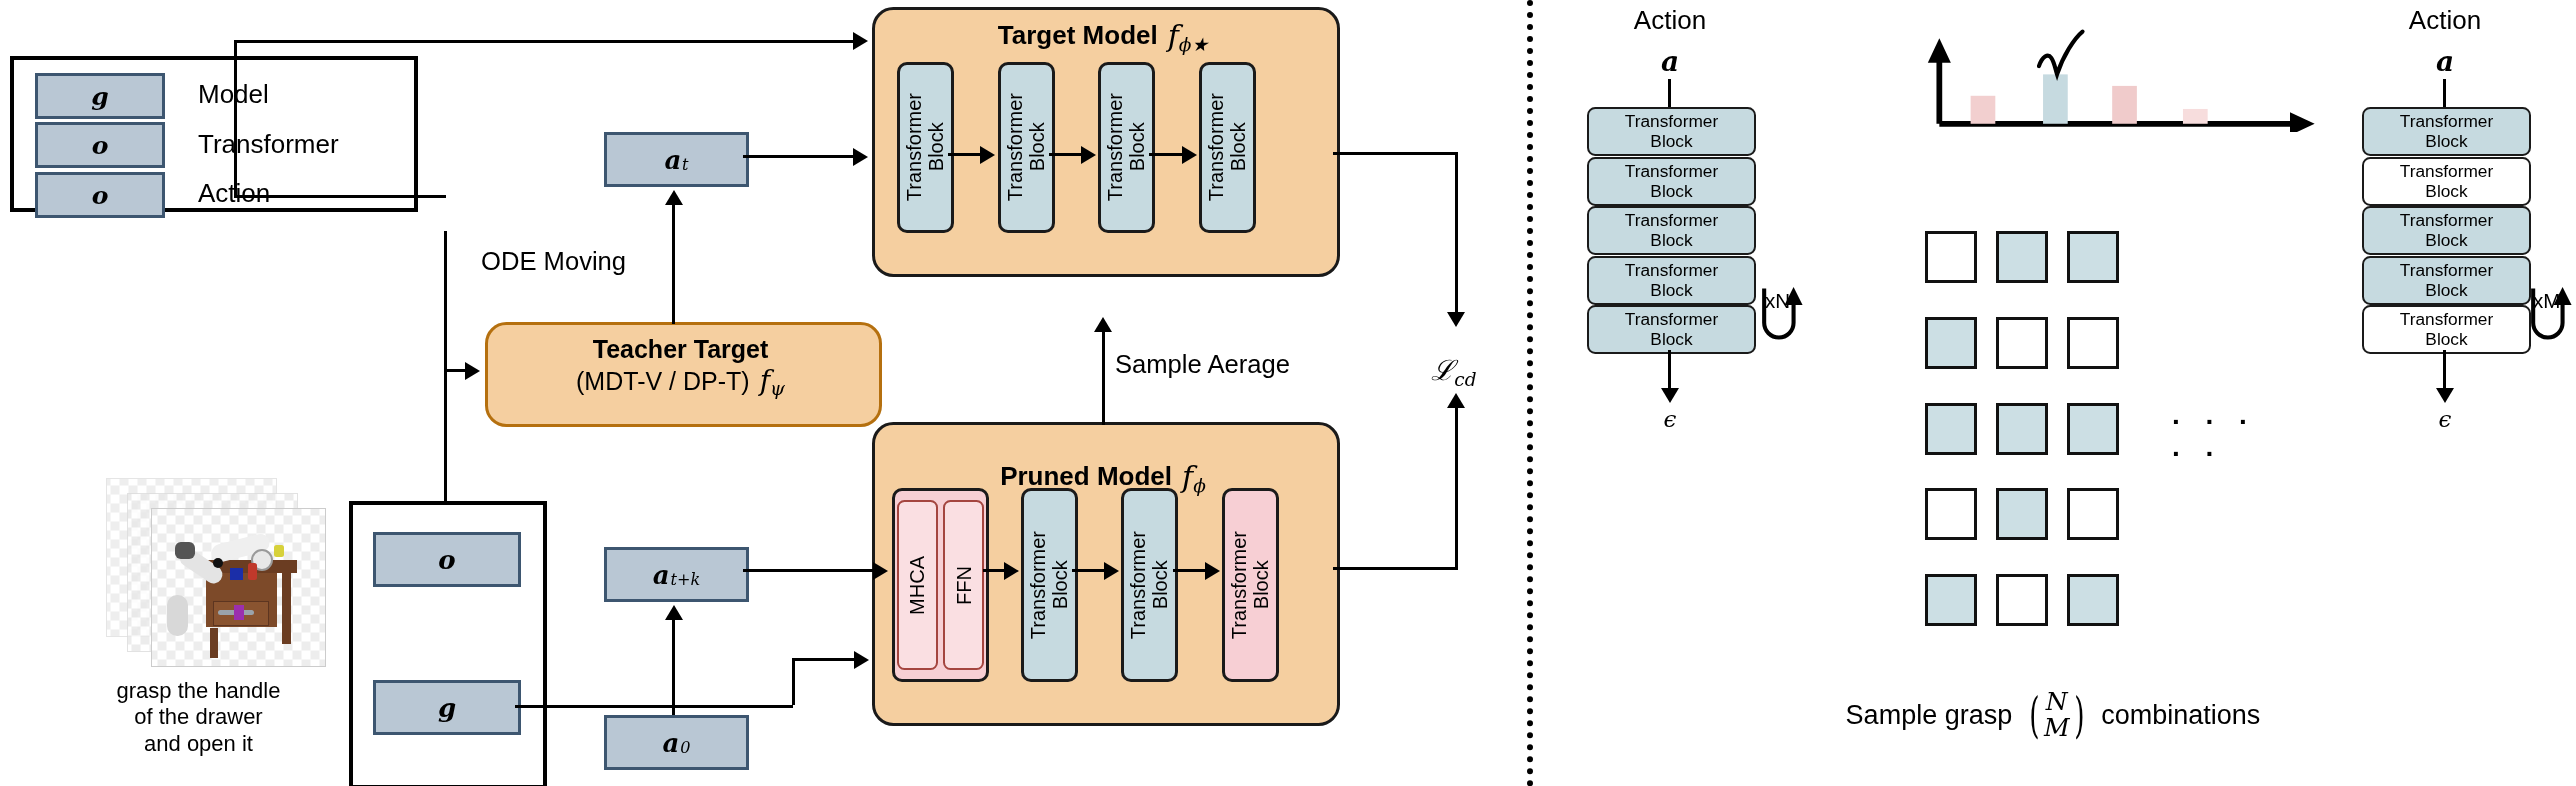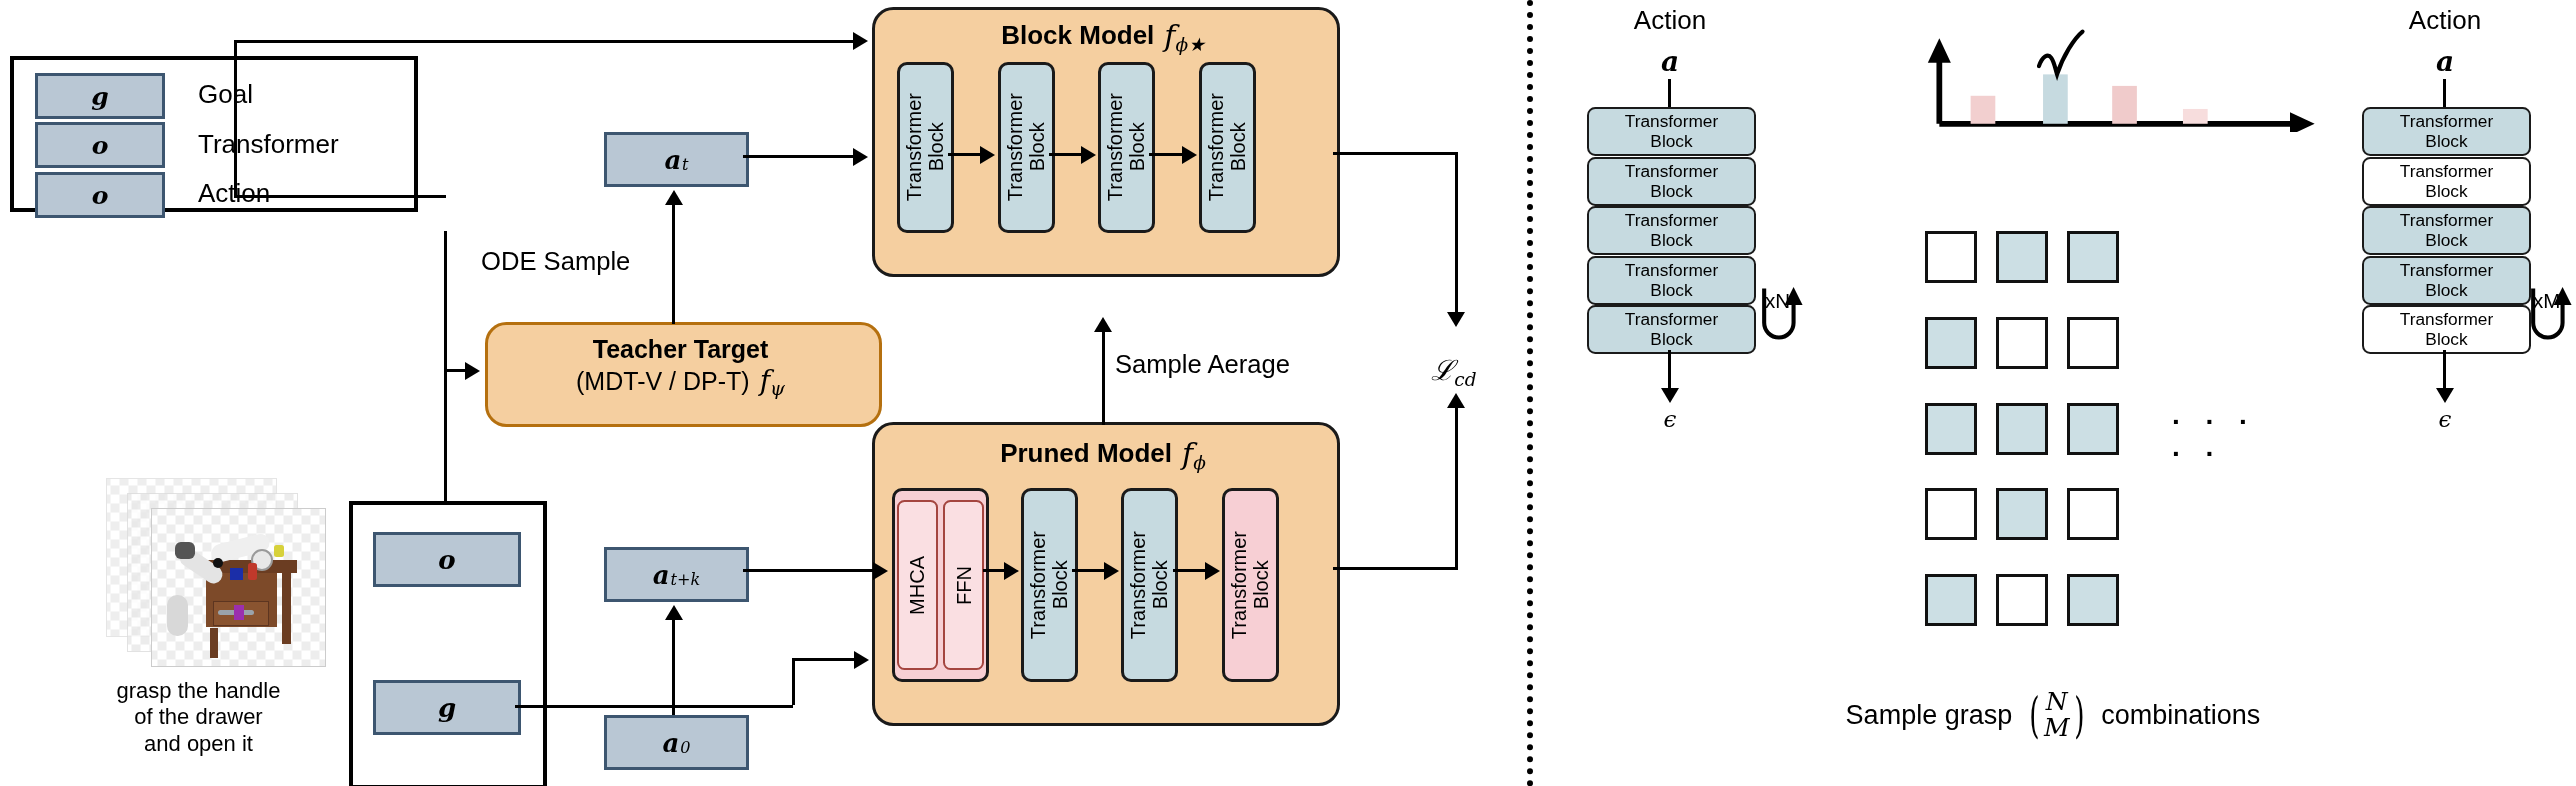--- a/index.html
+++ b/index.html
@@ -84,21 +84,21 @@
   }
 </style>
 </head>
 <body>
 
 <div class="abs framebox" style="left:10px;top:56px;width:400px;height:148px;"></div>
 
 <div class="abs tok" style="left:35px;top:73px;width:124px;height:40px;font-size:25px;">
   <span>g</span>
 </div>
-<div class="abs txt" style="left:198px;top:79px;font-size:26px;">Goal</div>
+<div class="abs txt" style="left:198px;top:79px;font-size:26px;">Model</div>
 
 <div class="abs tok" style="left:35px;top:122px;width:124px;height:40px;font-size:25px;">
   <span>o</span>
 </div>
 <div class="abs txt" style="left:198px;top:129px;font-size:26px;">Transformer</div>
 
 <div class="abs tok" style="left:35px;top:172px;width:124px;height:40px;font-size:25px;">
   <span>o</span>
 </div>
 <div class="abs txt" style="left:198px;top:178px;font-size:26px;">Action</div>
@@ -151,41 +151,41 @@
 <div class="abs tok" style="left:604px;top:547px;width:139px;height:49px;font-size:26px;">
   <span>a</span>
     <span class="sub">t+k</span>
 </div>
 
 <div class="abs tok" style="left:604px;top:715px;width:139px;height:49px;font-size:26px;">
   <span>a</span>
     <span class="sub">0</span>
 </div>
 
-<div class="abs txt" style="left:481px;top:247px;font-size:25.6px;">ODE Sample</div>
+<div class="abs txt" style="left:481px;top:247px;font-size:25.6px;">ODE Moving</div>
 <div class="abs ln vline" style="left:672px;top:204px;height:99px;"></div>
 <div class="abs arrowU" style="left:665px;top:190px;"></div>
 
 <div class="abs model teacher" style="left:485px;top:322px;width:391px;height:99px;"></div>
 <div class="abs model-title" style="left:495px;top:335px;width:371px;font-size:25px;flex-direction:column;gap:0;">
   <div style="display:flex;align-items:baseline;gap:8.2px;">
     <span>Teacher Target</span>
   </div>
   <div style="display:flex;align-items:baseline;gap:10px;">
     <span style="font-weight:400;">(MDT-V / DP-T)</span>
     <span class="mathi" style="font-size:28px;display:flex;align-items:baseline;">
       <span>f</span>
         <span style="font-size:.68em;transform:translateY(.28em);">ψ</span>
     </span>
   </div>
 </div>
 
 <div class="abs model" style="left:872px;top:6.6px;width:462px;height:264px;"></div>
 <div class="abs model-title" style="left:872px;top:18px;width:462px;font-size:26px;">
-  <span>Block Model</span>
+  <span>Target Model</span>
   <span class="mathi" style="font-size:30px;display:flex;align-items:baseline;">
     <span>f</span>
       <span style="font-size:.62em;transform:translateY(.28em);">ϕ★</span>
   </span>
 </div>
 
 <div class="abs tb" style="left:897px;top:62px;width:51px;height:165px;">
   <span class="lbl">Transformer
 Block</span>
 </div>
@@ -203,21 +203,21 @@
 </div>
 
 <div class="abs ln hline" style="left:948px;top:153px;width:34px;"></div>
 <div class="abs arrowR" style="left:980px;top:146px;"></div>
 <div class="abs ln hline" style="left:1049px;top:153px;width:34px;"></div>
 <div class="abs arrowR" style="left:1081px;top:146px;"></div>
 <div class="abs ln hline" style="left:1149px;top:153px;width:34px;"></div>
 <div class="abs arrowR" style="left:1182px;top:146px;"></div>
 
 <div class="abs model" style="left:872px;top:422px;width:462px;height:298px;"></div>
-<div class="abs model-title" style="left:872px;top:436px;width:462px;font-size:26px;">
+<div class="abs model-title" style="left:872px;top:459px;width:462px;font-size:26px;">
   <span>Pruned Model</span>
   <span class="mathi" style="font-size:30px;display:flex;align-items:baseline;">
     <span>f</span>
       <span style="font-size:.62em;transform:translateY(.28em);">ϕ</span>
   </span>
 </div>
 
 <div class="abs tb prune-wrap" style="left:892px;top:488px;width:91px;height:188px;">
   <div class="subblk" style="width:37px;">
     <span class="lbl">MHCA</span>

